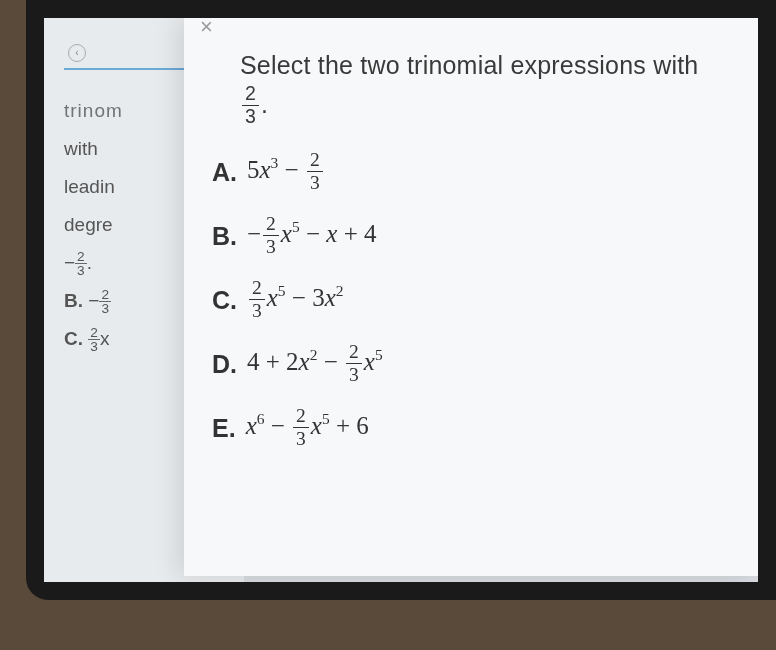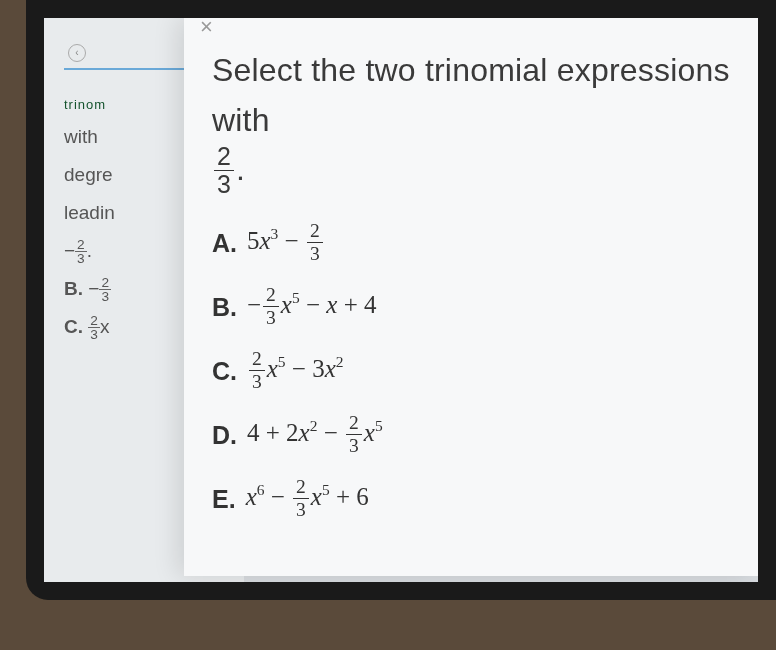--- a/index.html
+++ b/index.html
@@ -66,25 +66,26 @@
       color: #333;
     }
     .close-x {
       position: absolute;
       left: 16px;
       top: -4px;
       font-size: 22px;
       color: #999;
     }
     .question {
-      font-size: 32px;
+      font-size: 25px;
       color: #3a3a3a;
       line-height: 1.55;
       margin-bottom: 24px;
       letter-spacing: 0.2px;
+      margin-left: 28px;
     }
     .options { margin-left: 0; }
     .opt {
       font-size: 25px;
       color: #333;
       margin-bottom: 22px;
       display: flex;
       align-items: center;
       gap: 8px;
     }
@@ -119,24 +120,24 @@
 </head>
 <body>
 
 <div class="tablet-frame">
   <div class="screen">
 
     <div class="background-panel">
       <div class="bg-header">
         <span class="bg-dot">‹</span>
       </div>
-      <div class="bg-line" style="font-size:13px;color:#14532d;letter-spacing:1px;margin-top:22px;">trinom</div>
+      <div class="bg-line" style="font-size:19px;color:#737373;letter-spacing:1px;margin-top:22px;">trinom</div>
       <div class="bg-line">with</div>
+      <div class="bg-line">leadin</div>
       <div class="bg-line">degre</div>
-      <div class="bg-line">leadin</div>
       <div class="bg-line">
         <span>−</span><span class="bg-frac">
             <span class="n">2</span>
             <span class="d">3</span>
           </span><span>.</span>
       </div>
       <div class="bg-line">
         <b>B.</b> <span>−</span><span class="bg-frac">
             <span class="n">2</span>
             <span class="d">3</span>

